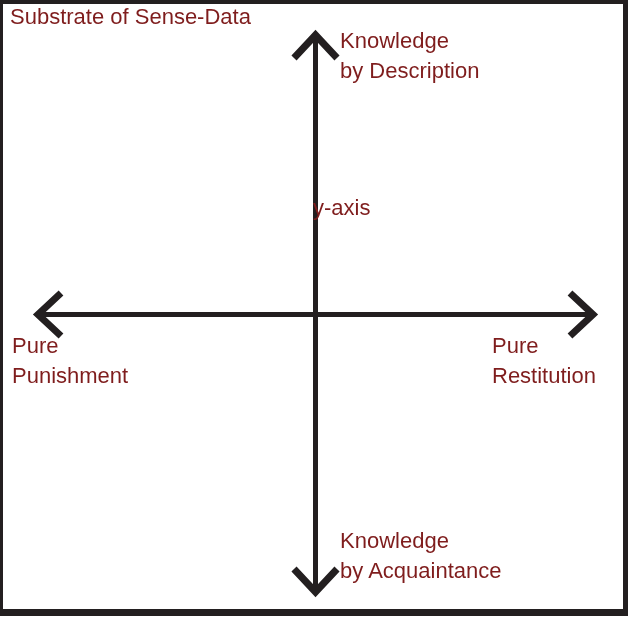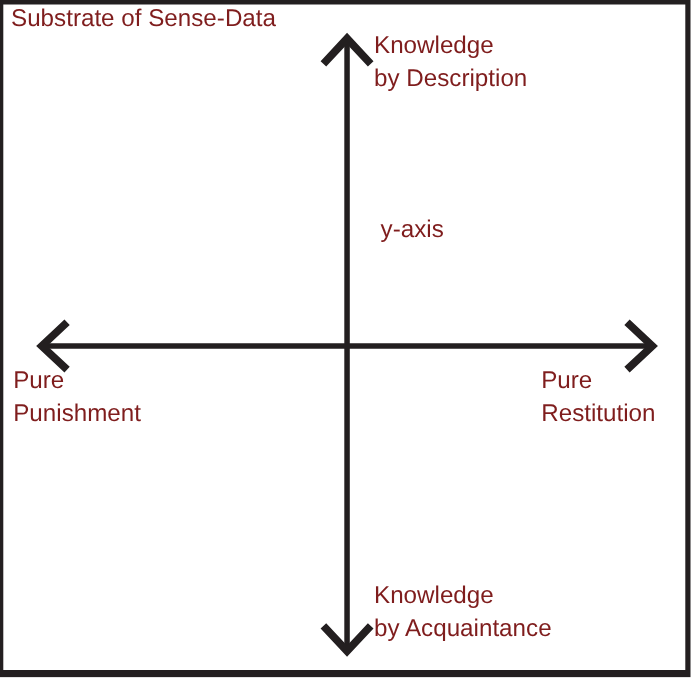--- a/index.html
+++ b/index.html
@@ -33,21 +33,21 @@
   }
   .label {
     position: absolute;
     font-size: 22px;
     line-height: 30px;
     white-space: pre-line;
     letter-spacing: 0px;
   }
   .label.title-label { top: 2px; left: 10px; }
   .label.pole-top { top: 26px; left: 340px; }
-  .label.yaxis-label { top: 193px; left: 346px; }
+  .label.yaxis-label { top: 193px; left: 313px; }
   .label.xaxis-label { top: 272px; left: 386px; }
   .label.pole-left { top: 331px; left: 12px; }
   .label.pole-right { top: 331px; left: 492px; }
   .label.pole-bottom { top: 526px; left: 340px; }
 </style>
 </head>
 <body>
 
 <div class="frame">
 

